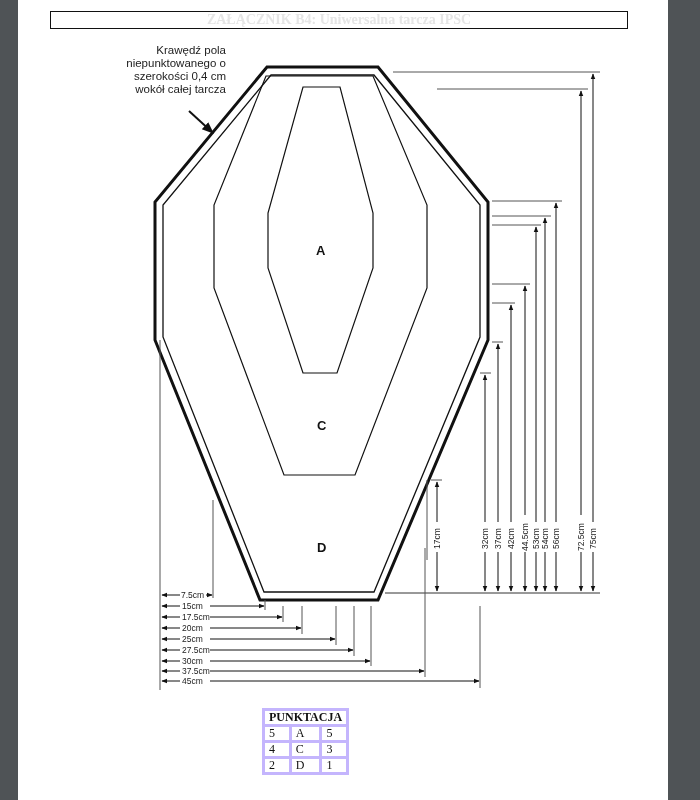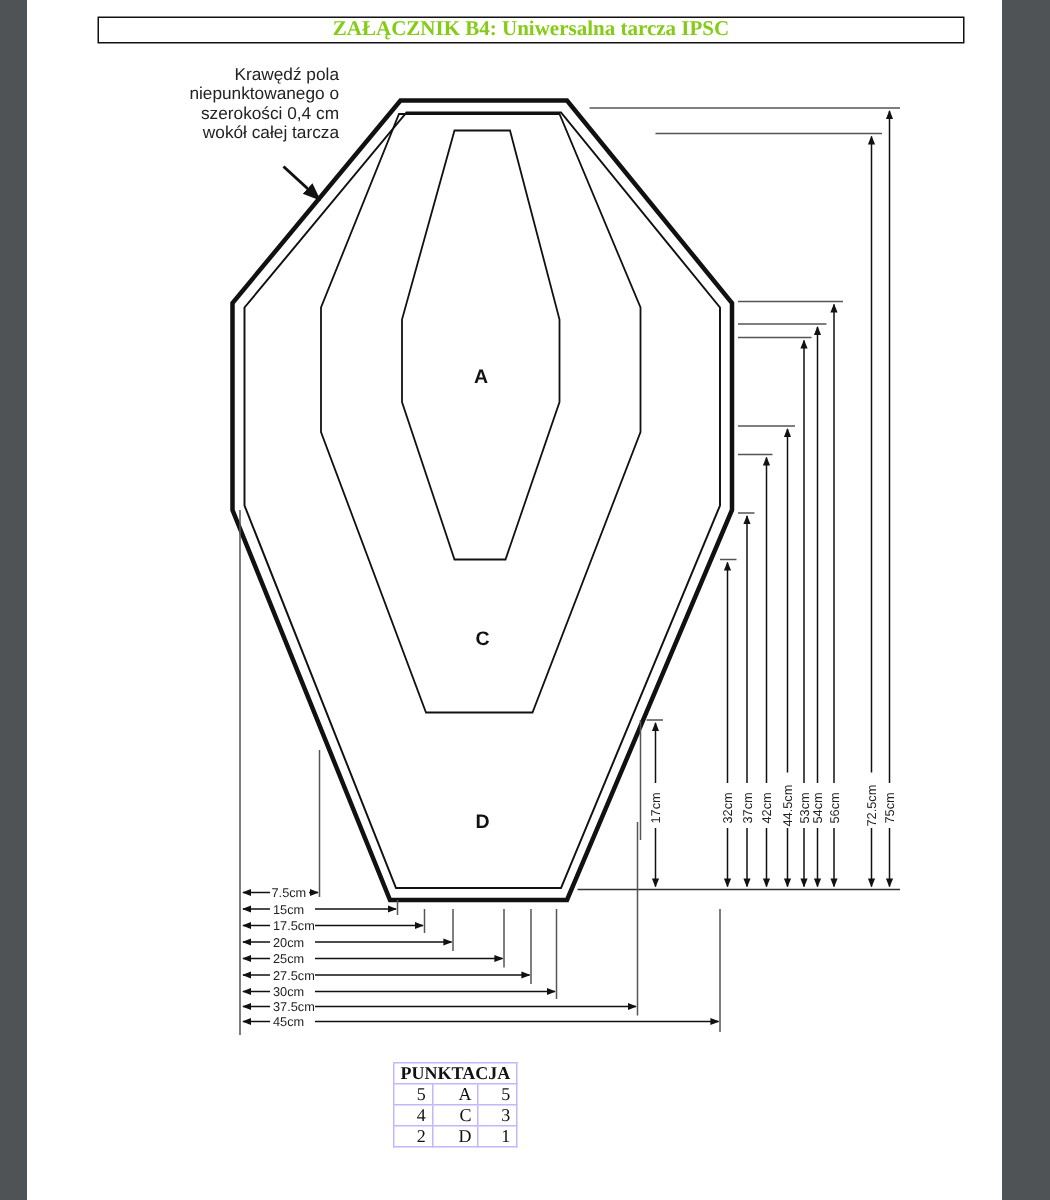--- a/index.html
+++ b/index.html
@@ -1,25 +1,25 @@
 <!DOCTYPE html>
 <html><head>
 <meta charset="utf-8">
 <style>
   html, body { margin:0; padding:0; }
   body { width:700px; height:800px; background:#4f5356; position:relative; overflow:hidden; }
   .page { position:absolute; left:18px; top:0; width:650px; height:800px; background:#ffffff; }
-  .title-box { position:absolute; left:65px; top:11px; width:578px; height:18px; border:1.5px solid #111; box-sizing:border-box;
-    font-family:"Liberation Serif", serif; font-weight:bold; font-size:14px; line-height:16px; text-align:center; color:#84cc16; }
+  .title-box { position:absolute; left:50px; top:11px; width:578px; height:18px; border:1.5px solid #111; box-sizing:border-box;
+    font-family:"Liberation Serif", serif; font-weight:bold; font-size:14px; line-height:16px; text-align:center; color:#e5e5e5; }
   svg.drawing { position:absolute; left:0; top:0; }
   .note { position:absolute; left:96px; top:44px; width:130px; font-family:"Liberation Sans", sans-serif; font-size:11.5px; line-height:13px; color:#222; text-align:right; }
   .zone-label { font-family:"Liberation Sans", sans-serif; font-weight:bold; font-size:13px; fill:#111; }
   .dim-label { font-family:"Liberation Sans", sans-serif; font-size:8.5px; fill:#222; }
   table.score { position:absolute; left:262px; top:708px; border-collapse:collapse; font-family:"Liberation Serif", serif; font-size:12px; color:#111; }
-  table.score td, table.score th { border:1px solid #c4b5fd; padding:0 4px; text-align:right; line-height:13px; }
+  table.score td, table.score th { border:3px solid #c4b5fd; padding:0 4px; text-align:left; line-height:13px; }
   table.score th { font-weight:bold; }
   .c1 { width:60px; } .c2 { width:54px; } .c3 { width:56px; }
 </style>
 </head>
 <body>
 
 <div class="page"></div>
 
 <div class="title-box">ZAŁĄCZNIK B4: Uniwersalna tarcza IPSC</div>
 

